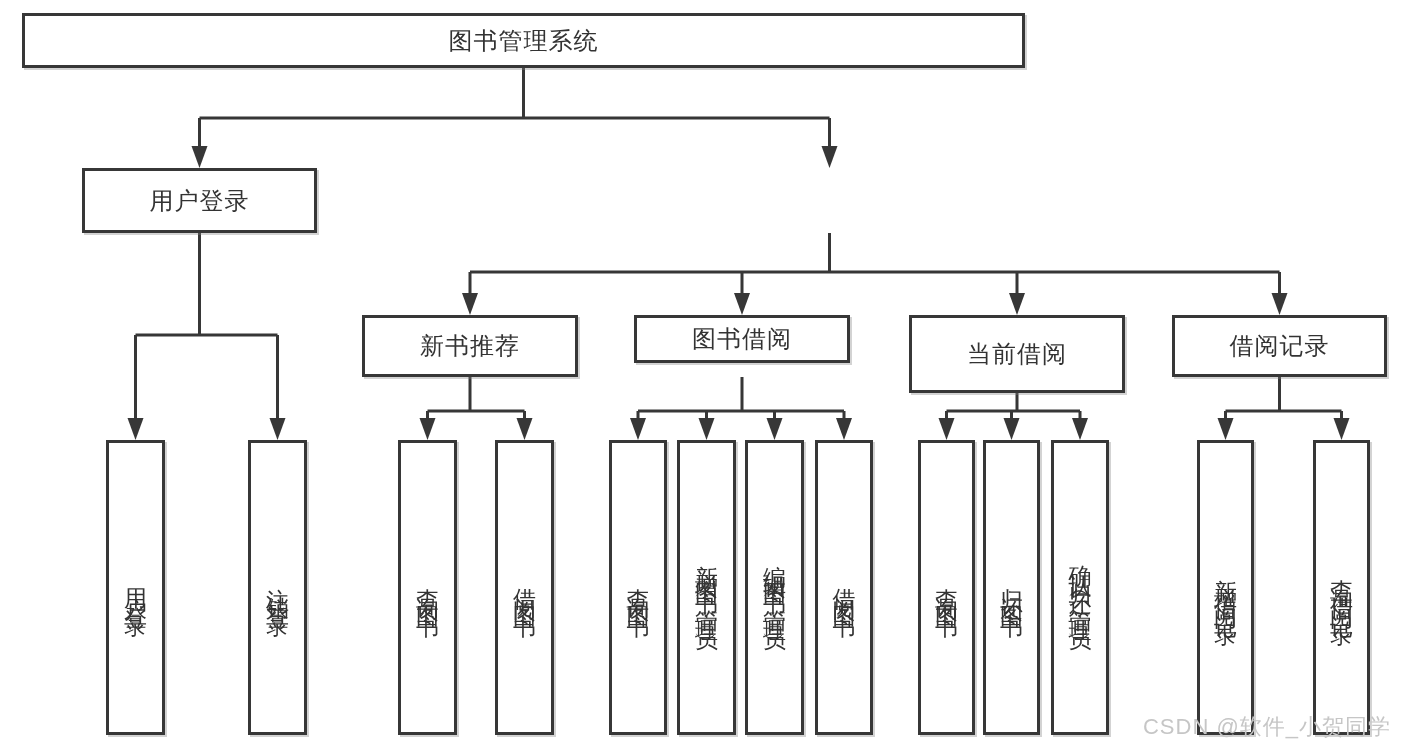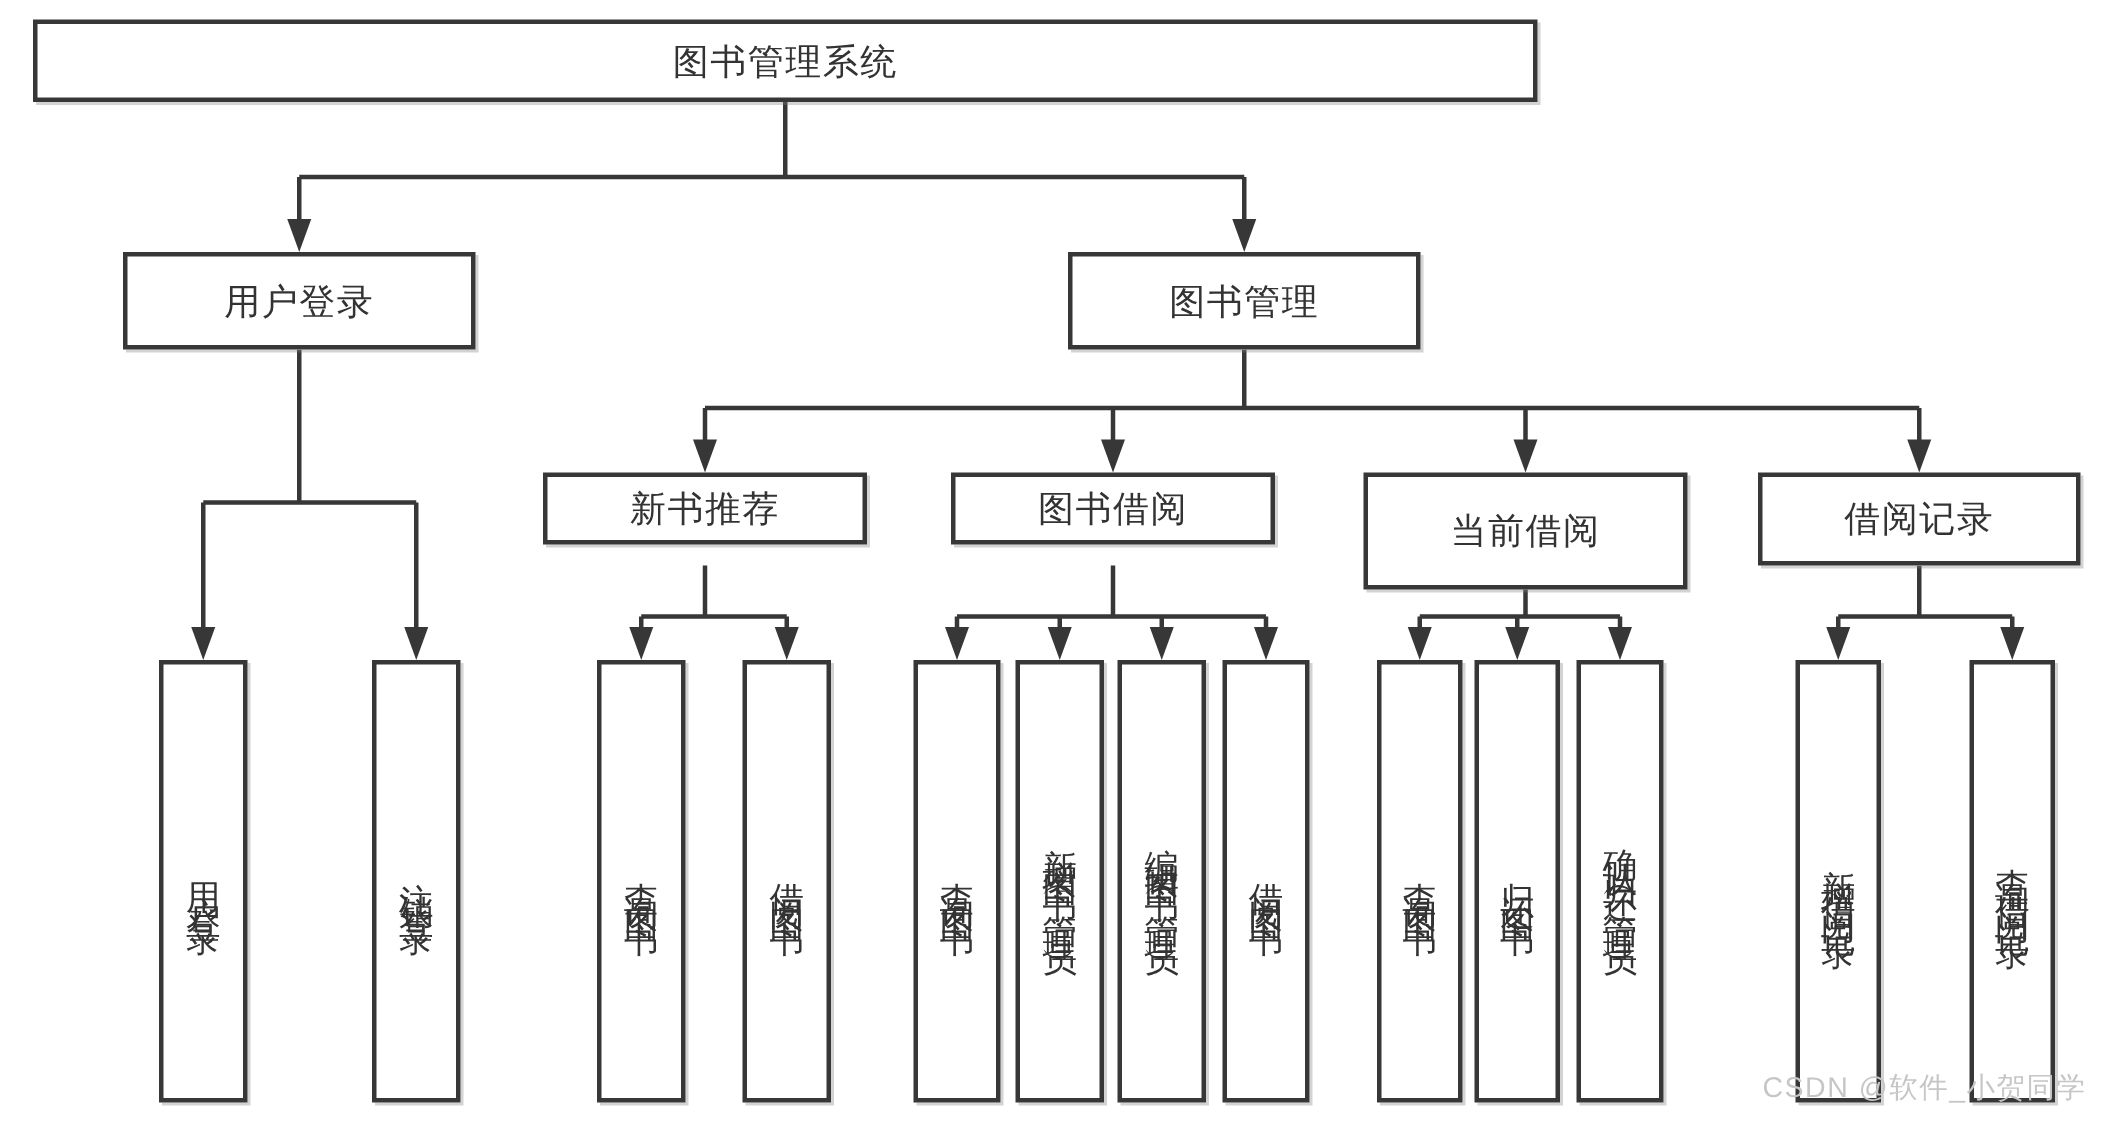--- a/index.html
+++ b/index.html
@@ -16,21 +16,21 @@
   }
   .box.h span{font-size:24px;letter-spacing:1px;white-space:nowrap;}
   .box.v span{
     writing-mode:vertical-rl;text-orientation:mixed;
     font-size:23px;letter-spacing:9px;line-height:1;
   }
   svg.wires{position:absolute;left:0;top:0;z-index:1;}
   .box{z-index:2;}
   .watermark{
     position:absolute;z-index:5;right:14px;top:712px;
-    font-size:19px;color:#c6c6c6;letter-spacing:1px;white-space:nowrap;text-align:center;
+    font-size:22px;color:#c6c6c6;letter-spacing:1px;white-space:nowrap;text-align:center;
   }
 </style>
 </head>
 <body>
 
 <div class="canvas">
 
   <svg class="wires" width="1405" height="747" viewBox="0 0 1405 747" fill="#373737" stroke="#373737" stroke-width="3">
     <g>
       <path fill="none" d="M523.5 68 V118 M199.5 118 H829.5 M199.5 118 V150 M829.5 118 V150"></path>
@@ -74,25 +74,22 @@
     </g>
   </svg>
 
   <div class="box h" style="left:22px;top:13px;width:1003px;height:55px">
     <span>图书管理系统</span>
   </div>
 
   <div class="box h" style="left:82px;top:168px;width:235px;height:65px">
     <span>用户登录</span>
   </div>
-  <div class="box h" style="left:712px;top:168px;width:235px;height:65px">
-    <span>图书管理</span>
-  </div>
 
-  <div class="box h" style="left:362px;top:315px;width:216px;height:48px">
+  <div class="box h" style="left:362px;top:315px;width:216px;height:62px">
     <span>新书推荐</span>
   </div>
   <div class="box h" style="left:634px;top:315px;width:216px;height:48px">
     <span>图书借阅</span>
   </div>
   <div class="box h" style="left:909px;top:315px;width:216px;height:78px">
     <span>当前借阅</span>
   </div>
   <div class="box h" style="left:1172px;top:315px;width:215px;height:62px">
     <span>借阅记录</span>

